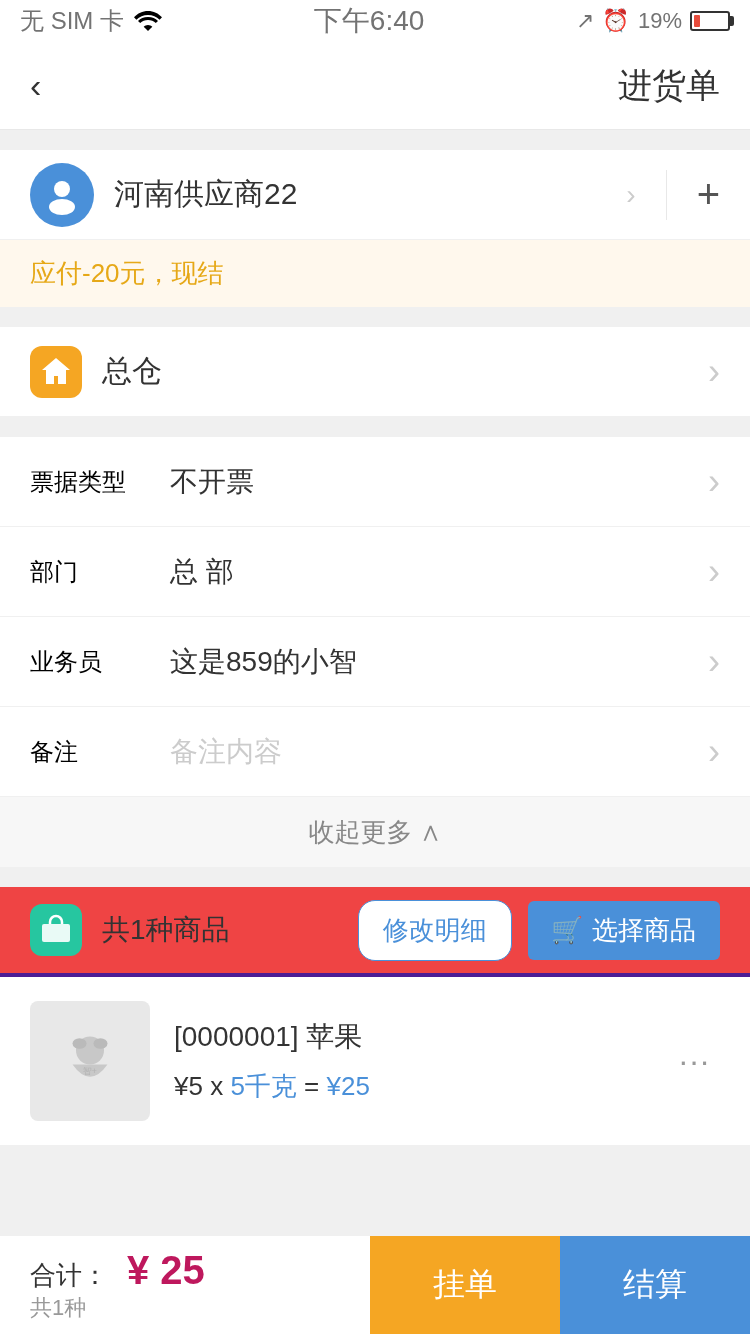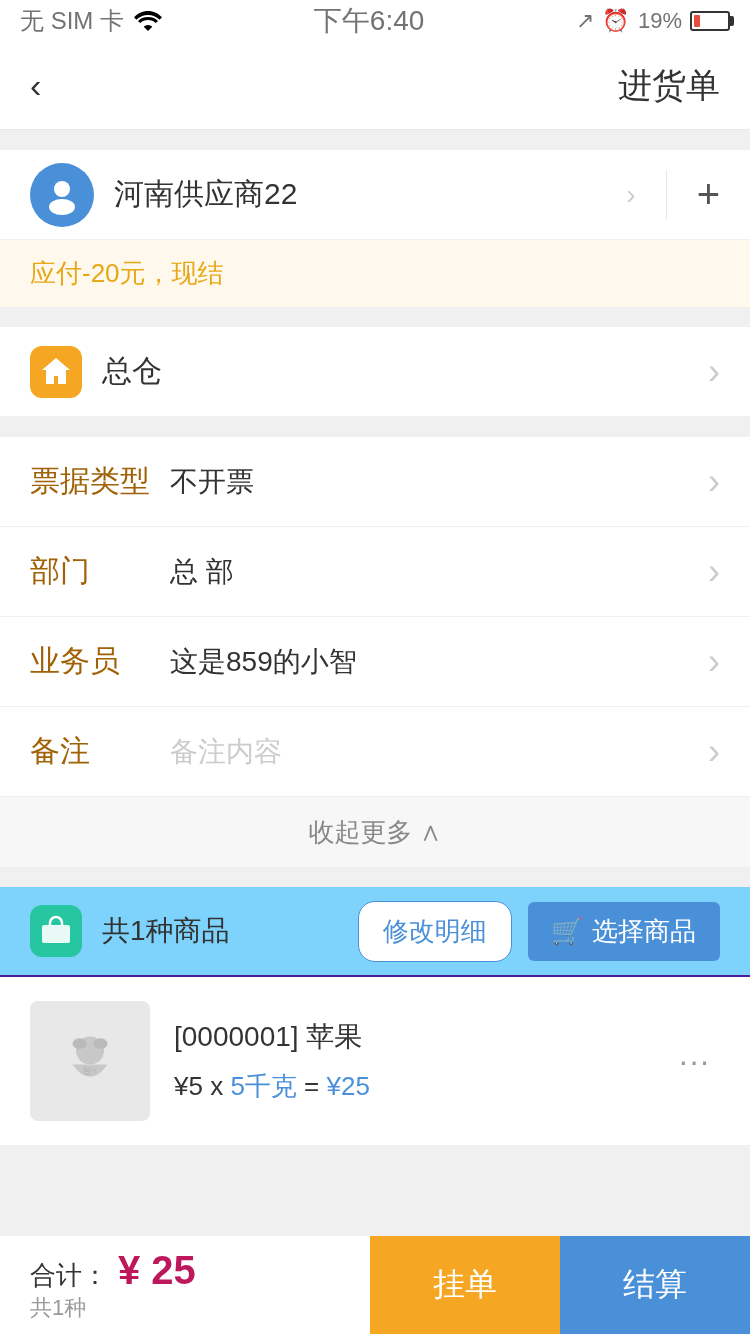--- a/index.html
+++ b/index.html
@@ -181,22 +181,22 @@
     .form-row {
       display: flex;
       align-items: center;
       padding: 0 30px;
       height: 90px;
       background: #fff;
       border-bottom: 1px solid #f0f0f0;
       cursor: pointer;
     }
     .form-label {
-      font-size: 30px;
-      color: #a16207;
+      font-size: 24px;
+      color: #000000;
       width: 120px;
       flex-shrink: 0;
     }
     .form-value {
       flex: 1;
       font-size: 28px;
       color: #333;
       padding-left: 20px;
     }
     .form-value.placeholder {
@@ -218,22 +218,22 @@
       color: #888;
       cursor: pointer;
     }
 
     
     .product-header {
       display: flex;
       align-items: center;
       padding: 0 30px;
       height: 90px;
-      background: #7dd3fc;
-      border-bottom: 2px solid #4c1d95;
+      background: #ef4444;
+      border-bottom: 4px solid #4c1d95;
     }
     .product-icon {
       width: 52px;
       height: 52px;
       border-radius: 12px;
       background: #26c6a0;
       display: flex;
       align-items: center;
       justify-content: center;
       margin-right: 20px;
@@ -321,21 +321,21 @@
     .total-section {
       flex: 1;
       padding: 0 30px;
       display: flex;
       flex-direction: column;
       justify-content: center;
     }
     .total-row {
       display: flex;
       align-items: baseline;
-      gap: 10px;
+      gap: 19px;
     }
     .total-label {
       font-size: 26px;
       color: #333;
     }
     .total-amount {
       font-size: 40px;
       font-weight: 600;
       color: #be185d;
     }

